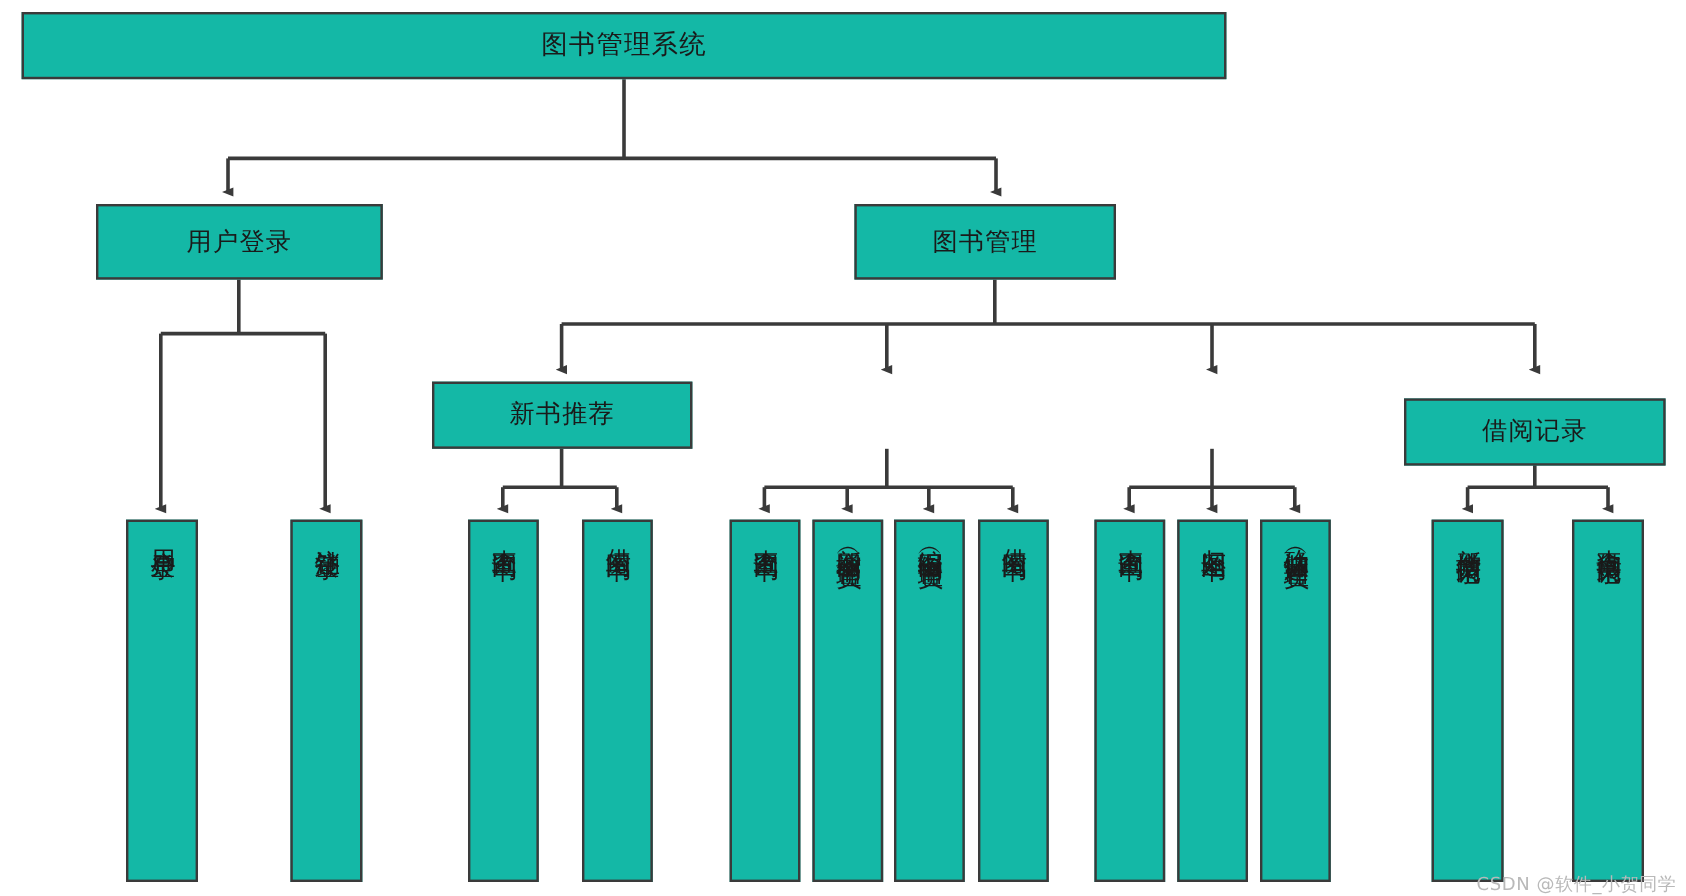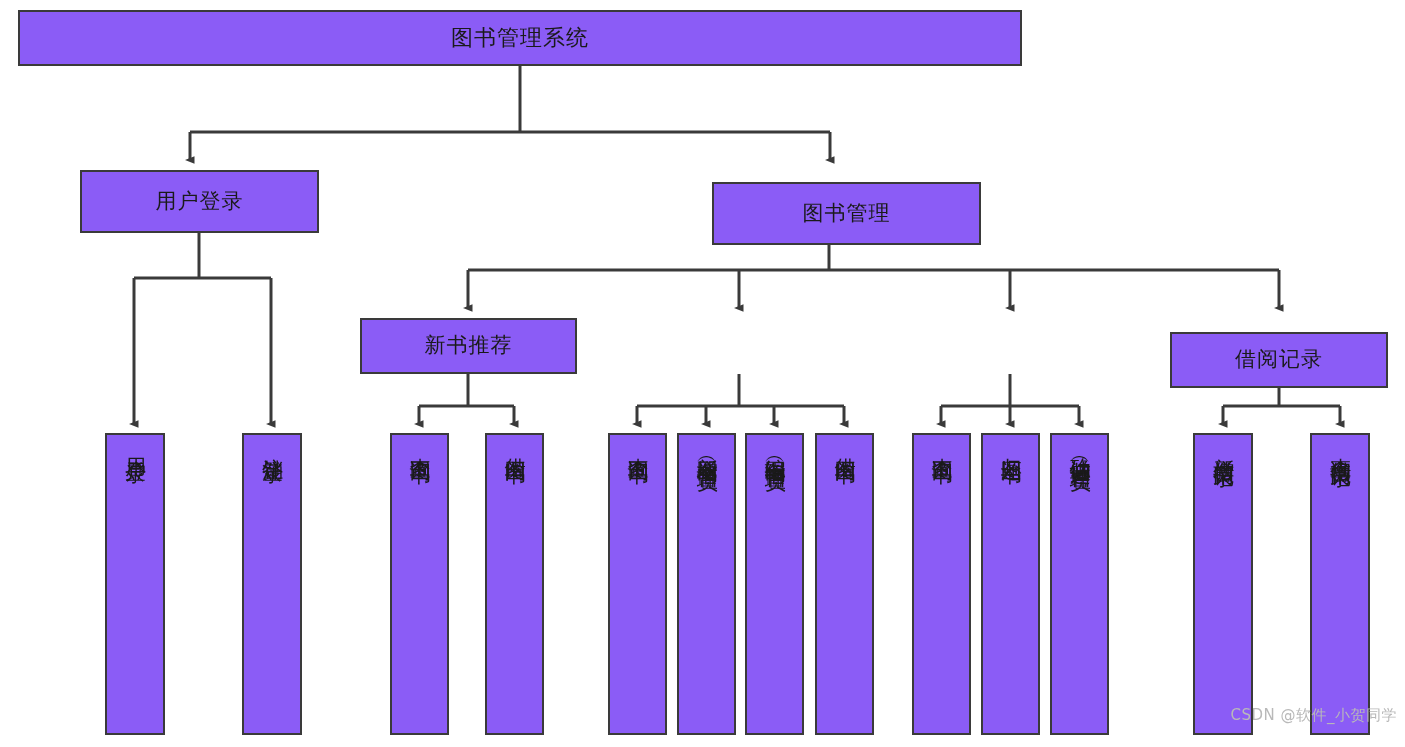--- a/index.html
+++ b/index.html
@@ -22,21 +22,21 @@
     position: absolute;
     left: 0;
     top: 0;
     width: 1405px;
     height: 747px;
     pointer-events: none;
   }
   .node {
     position: absolute;
     box-sizing: border-box;
-    background: #8b5cf6;
+    background: #14b8a6;
     border: 2px solid #3a3a3a;
     display: flex;
     align-items: center;
     justify-content: center;
     color: #1a1a1a;
   }
   .node.horiz {
     font-size: 21px;
     letter-spacing: 1px;
     line-height: 1.2;
@@ -54,21 +54,21 @@
     letter-spacing: 2px;
     white-space: nowrap;
     color: #1a1a1a;
   }
   #title-node {
     font-size: 22px;
   }
   #watermark {
     position: absolute;
     right: 8px;
-    bottom: 22px;
+    bottom: 0;
     font-size: 15px;
     color: #b9b9b9;
     letter-spacing: 0.5px;
     white-space: nowrap;
   }
 </style>
 </head>
 <body>
 
 <div id="canvas">
@@ -121,21 +121,21 @@
       <path d="M1223,406 L1340,406"></path>
       <path d="M1223,406 L1223,424" marker-end="url(#arrow)"></path>
       <path d="M1340,406 L1340,424" marker-end="url(#arrow)"></path>
     </g>
   </svg>
 
   <div class="node horiz" id="title-node" style="left:18px; top:10px; width:1004px; height:56px;">图书管理系统</div>
 
   <div class="node horiz" style="left:80px; top:170px; width:239px; height:63px;">用户登录</div>
 
-  <div class="node horiz" style="left:712px; top:170px; width:269px; height:63px;margin-top:12px;">图书管理</div>
+  <div class="node horiz" style="left:712px; top:170px; width:218px; height:63px;">图书管理</div>
 
   <div class="node horiz" style="left:360px; top:318px; width:217px; height:56px;">新书推荐</div>
 
 
 
   <div class="node horiz" style="left:1170px; top:332px; width:218px; height:56px;">借阅记录</div>
 
   <div class="node vert" style="left:105px; top:433px; width:60px; height:302px;">
     <span class="vtext">用户登录</span>
   </div>

